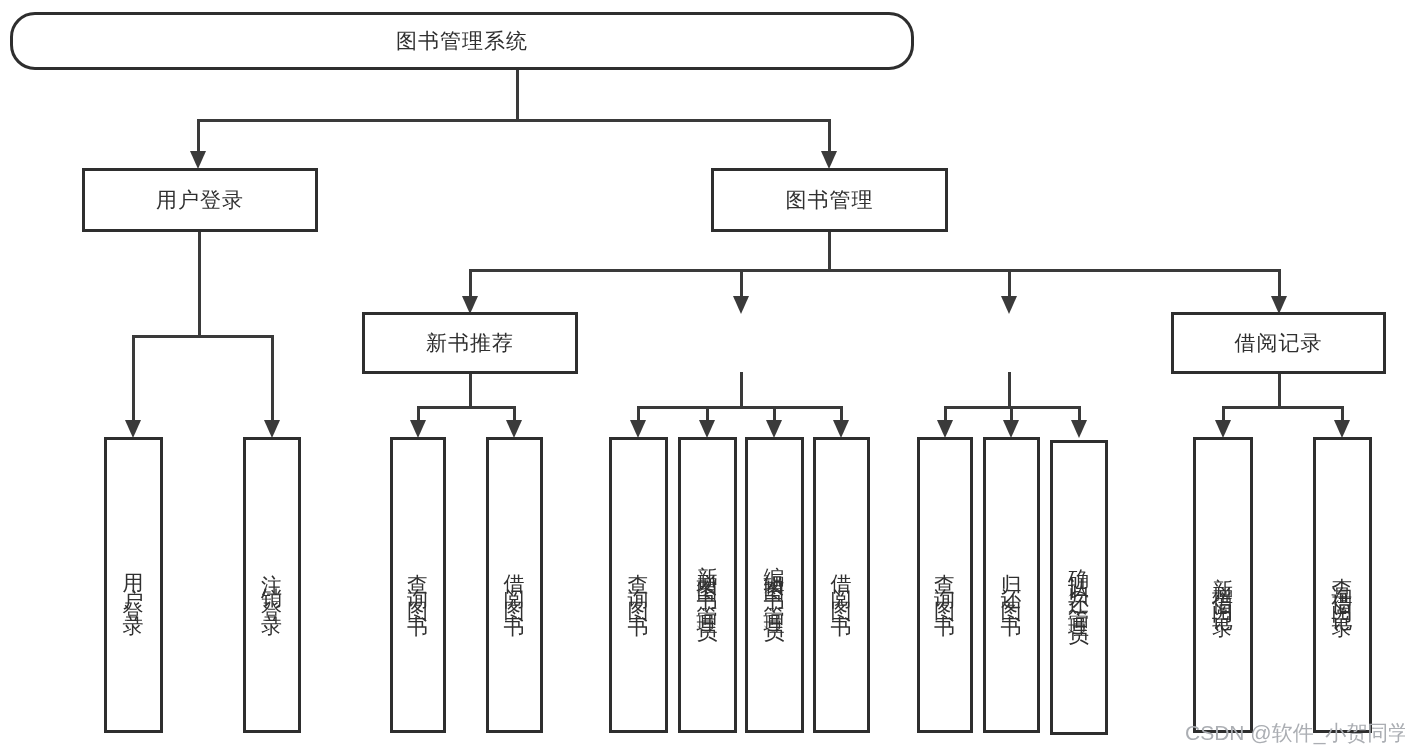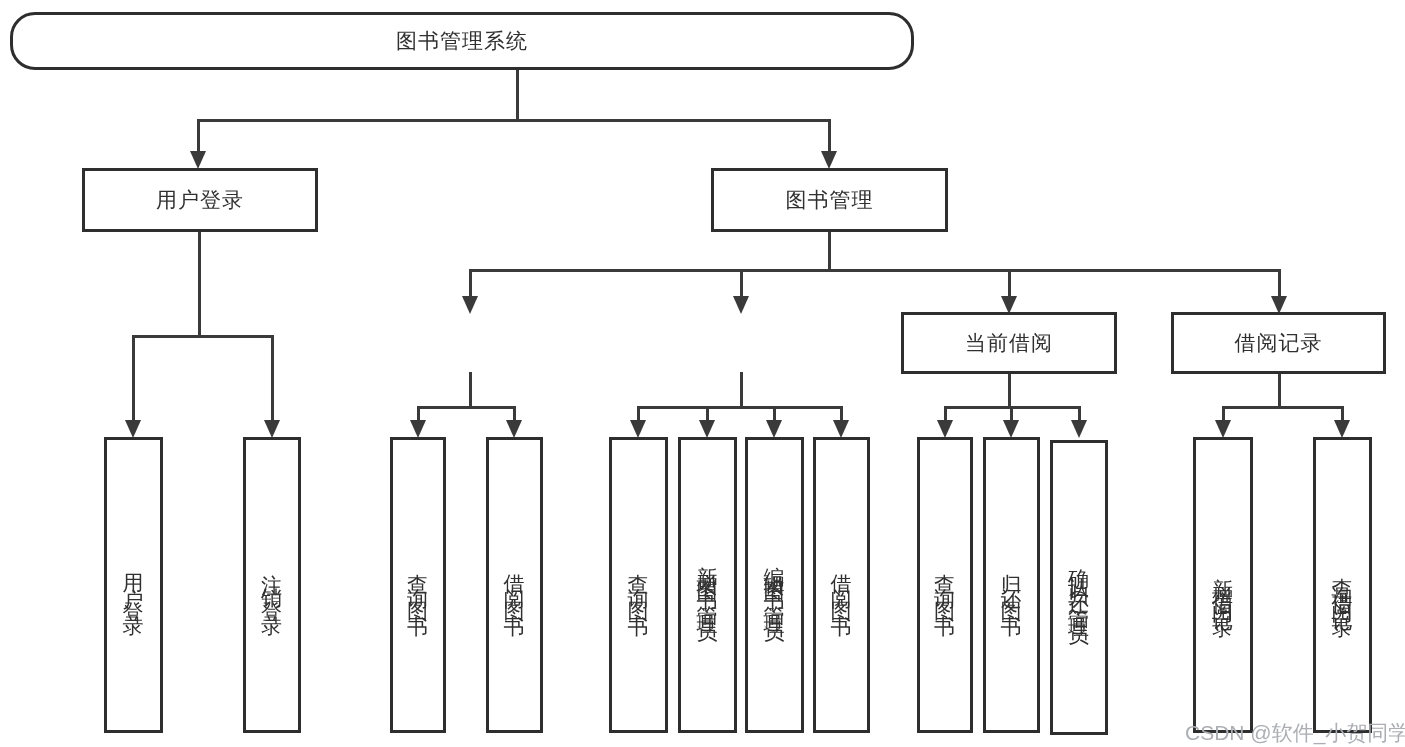--- a/index.html
+++ b/index.html
@@ -108,22 +108,22 @@
   <div class="hline" style="left:469px;top:269px;width:812px;"></div>
   <div class="vline" style="left:469px;top:269px;height:30px;"></div>
   <div class="arrow" style="left:462px;top:296px;"></div>
   <div class="vline" style="left:740px;top:269px;height:30px;"></div>
   <div class="arrow" style="left:733px;top:296px;"></div>
   <div class="vline" style="left:1008px;top:269px;height:30px;"></div>
   <div class="arrow" style="left:1001px;top:296px;"></div>
   <div class="vline" style="left:1278px;top:269px;height:30px;"></div>
   <div class="arrow" style="left:1271px;top:296px;"></div>
 
-  <div class="box" style="left:901px;top:312px;width:216px;height:62px;">
-    <span class="hlabel">当前借阅</span>
+  <div class="box" style="left:362px;top:312px;width:216px;height:62px;">
+    <span class="hlabel">新书推荐</span>
   </div>
   <div class="box" style="left:1171px;top:312px;width:215px;height:62px;">
     <span class="hlabel">借阅记录</span>
   </div>
 
   <div class="vline" style="left:469px;top:372px;height:37px;"></div>
   <div class="hline" style="left:417px;top:406px;width:99px;"></div>
   <div class="vline" style="left:417px;top:406px;height:17px;"></div>
   <div class="arrow" style="left:410px;top:420px;"></div>
   <div class="vline" style="left:513px;top:406px;height:17px;"></div>

